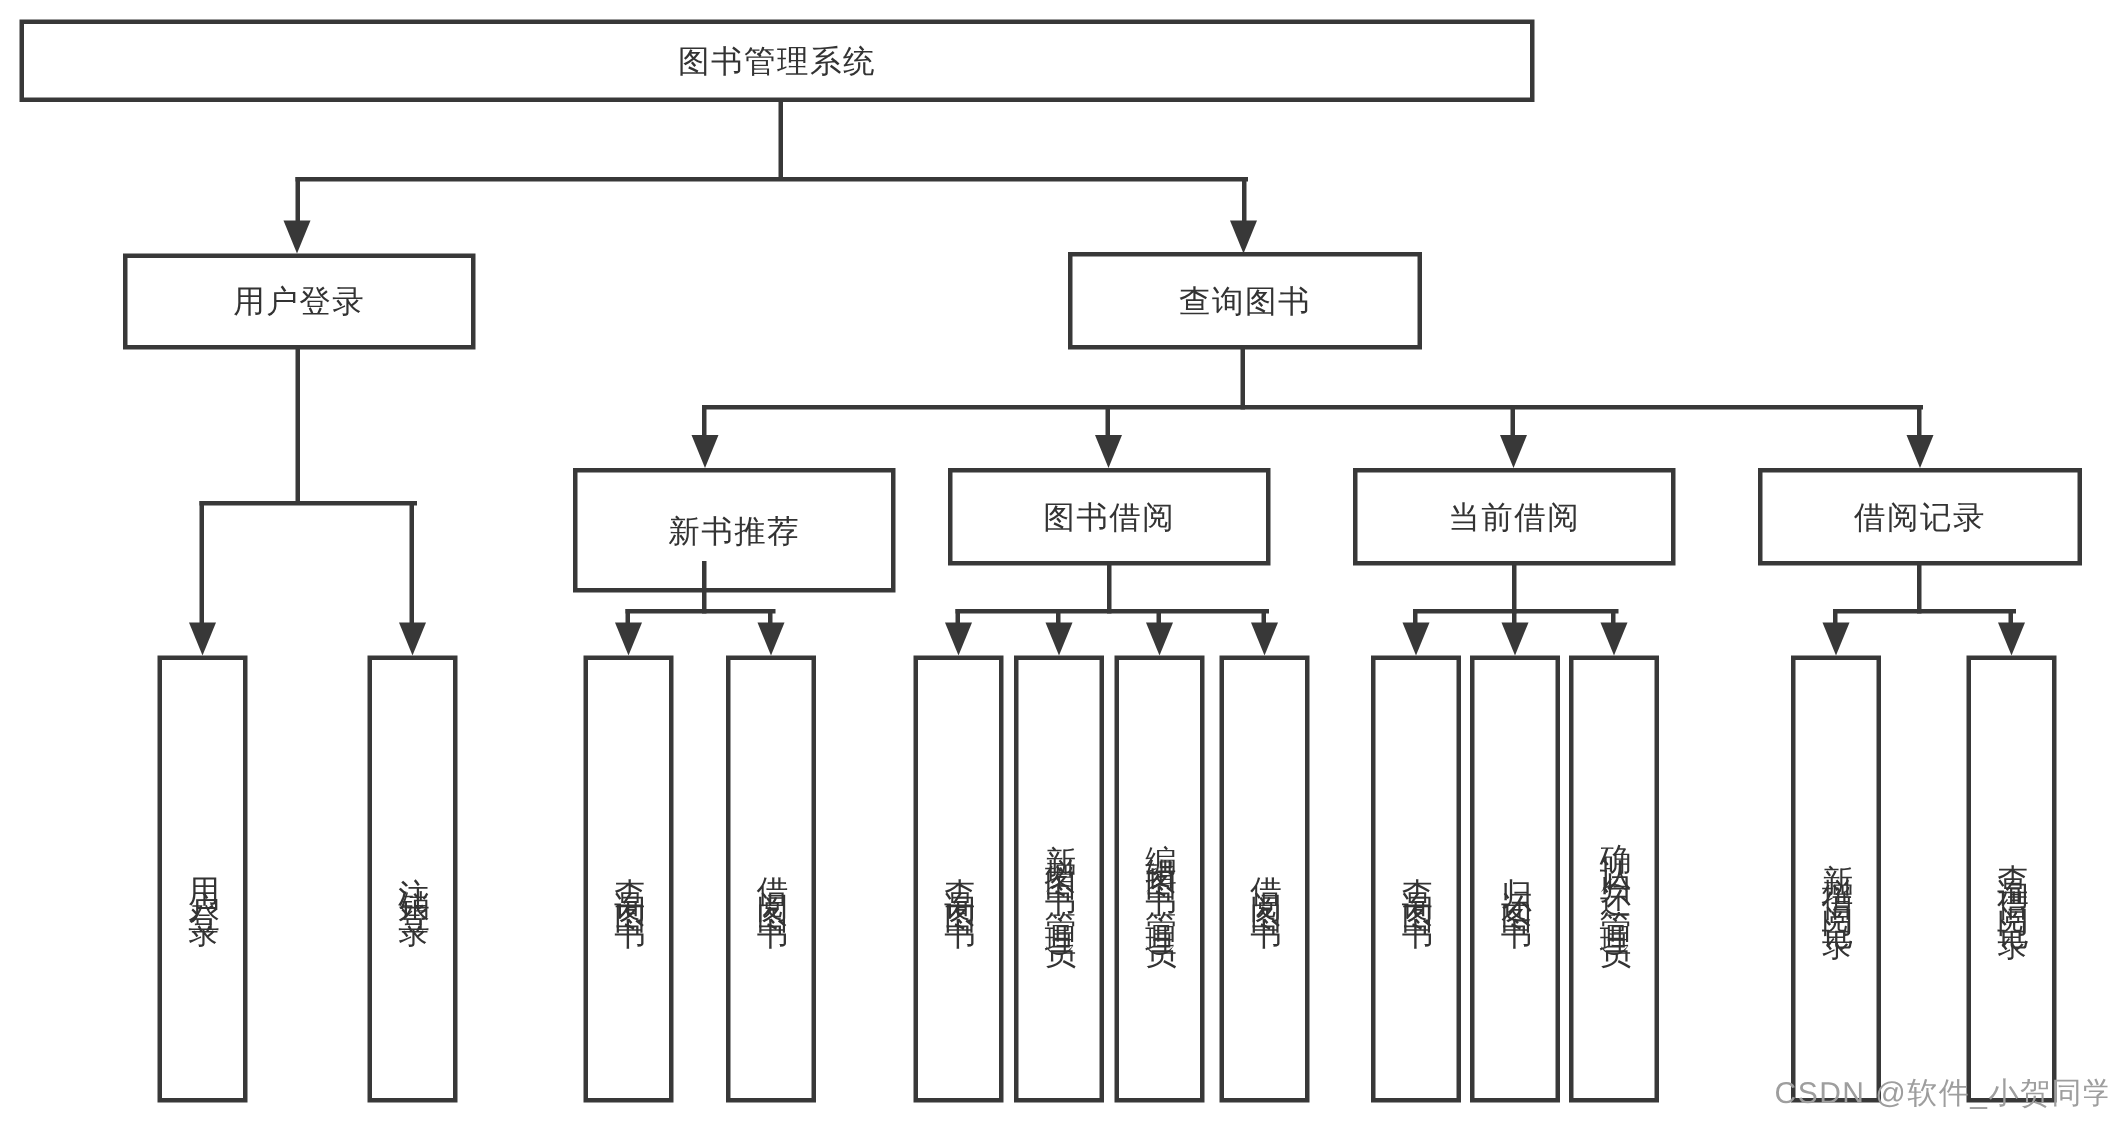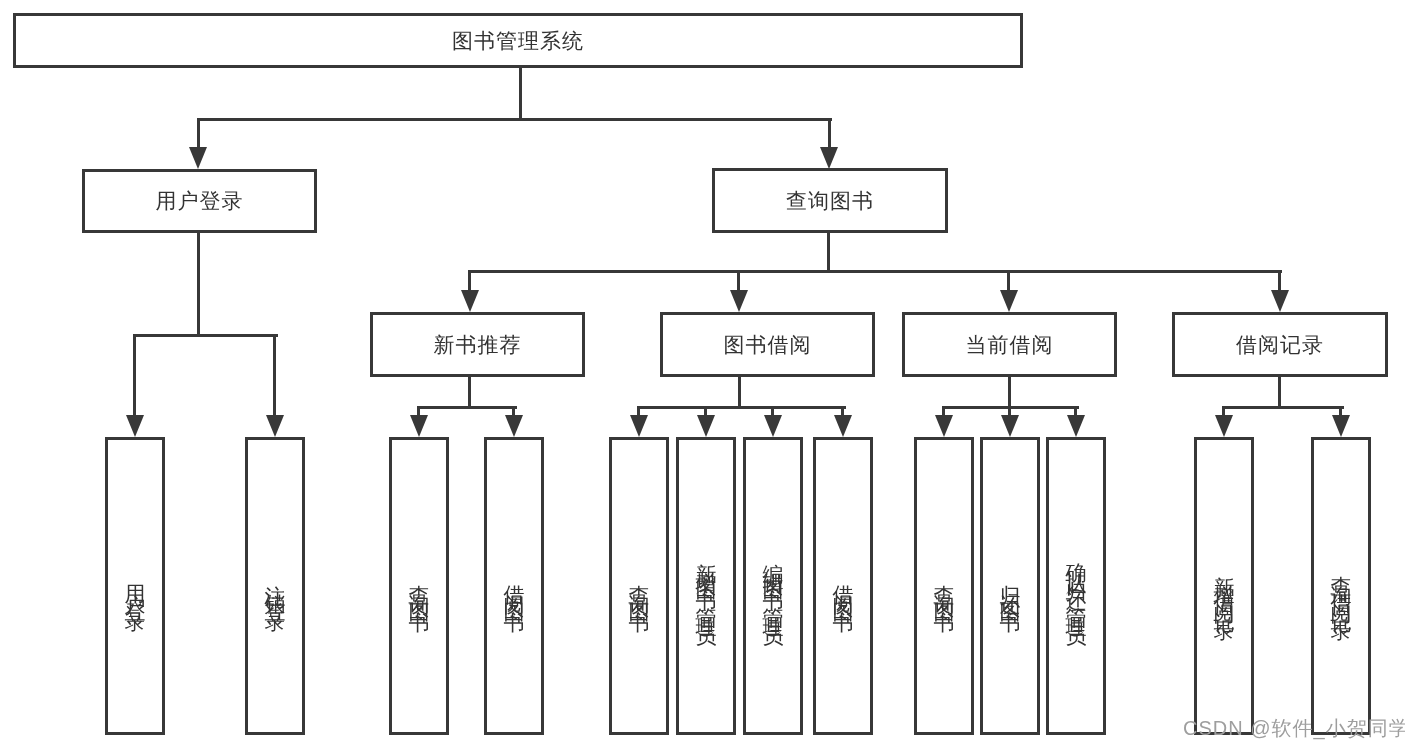--- a/index.html
+++ b/index.html
@@ -38,25 +38,25 @@
   </div>
 
   <div class="box" style="left:82px;top:169px;width:235px;height:64px;">
     <span>用户登录</span>
   </div>
 
   <div class="box" style="left:712px;top:168px;width:236px;height:65px;">
     <span>查询图书</span>
   </div>
 
-  <div class="box" style="left:370px;top:312px;width:215px;height:65px;">
+  <div class="box" style="left:382px;top:312px;width:215px;height:83px;">
     <span>新书推荐</span>
   </div>
 
-  <div class="box" style="left:660px;top:312px;width:215px;height:65px;">
+  <div class="box" style="left:632px;top:312px;width:215px;height:65px;">
     <span>图书借阅</span>
   </div>
 
   <div class="box" style="left:1172px;top:312px;width:216px;height:65px;">
     <span>借阅记录</span>
   </div>
 
   <div class="box" style="left:902px;top:312px;width:215px;height:65px;">
     <span>当前借阅</span>
   </div>

